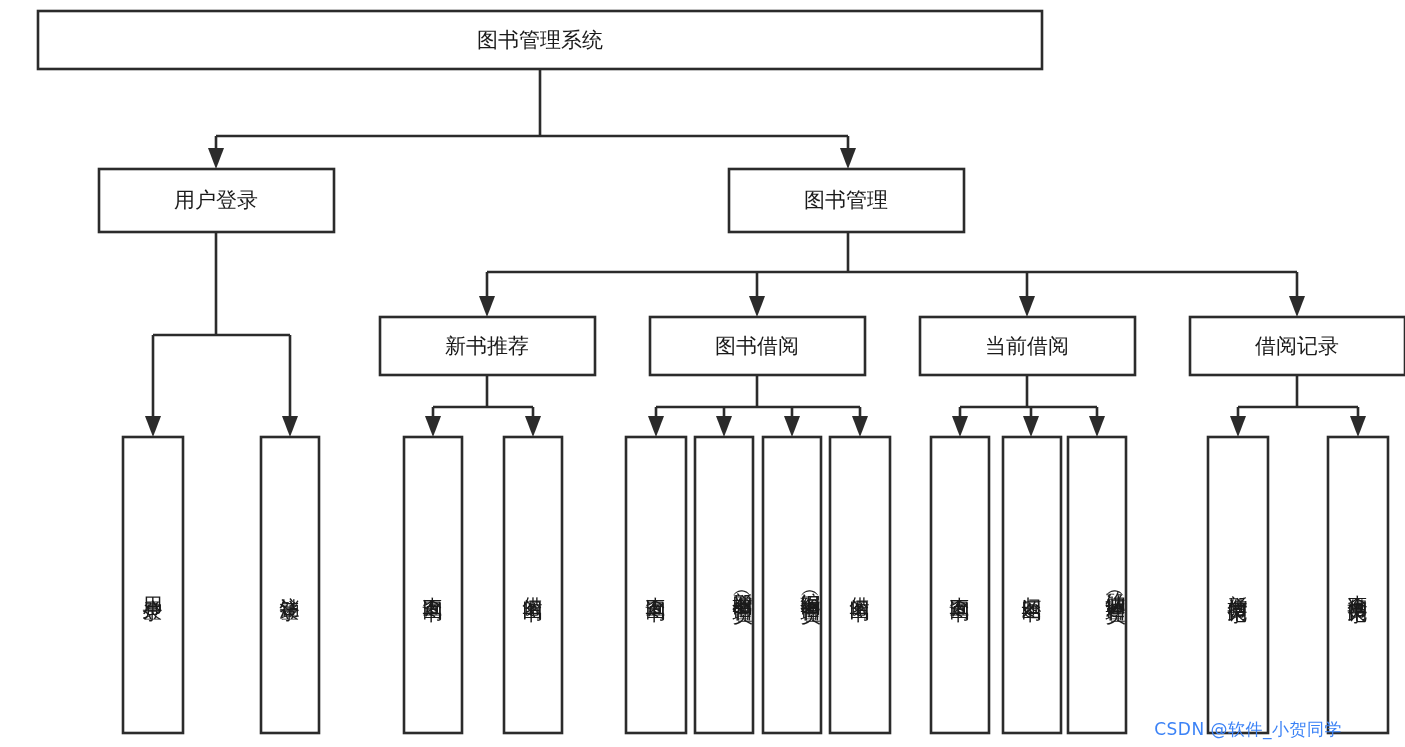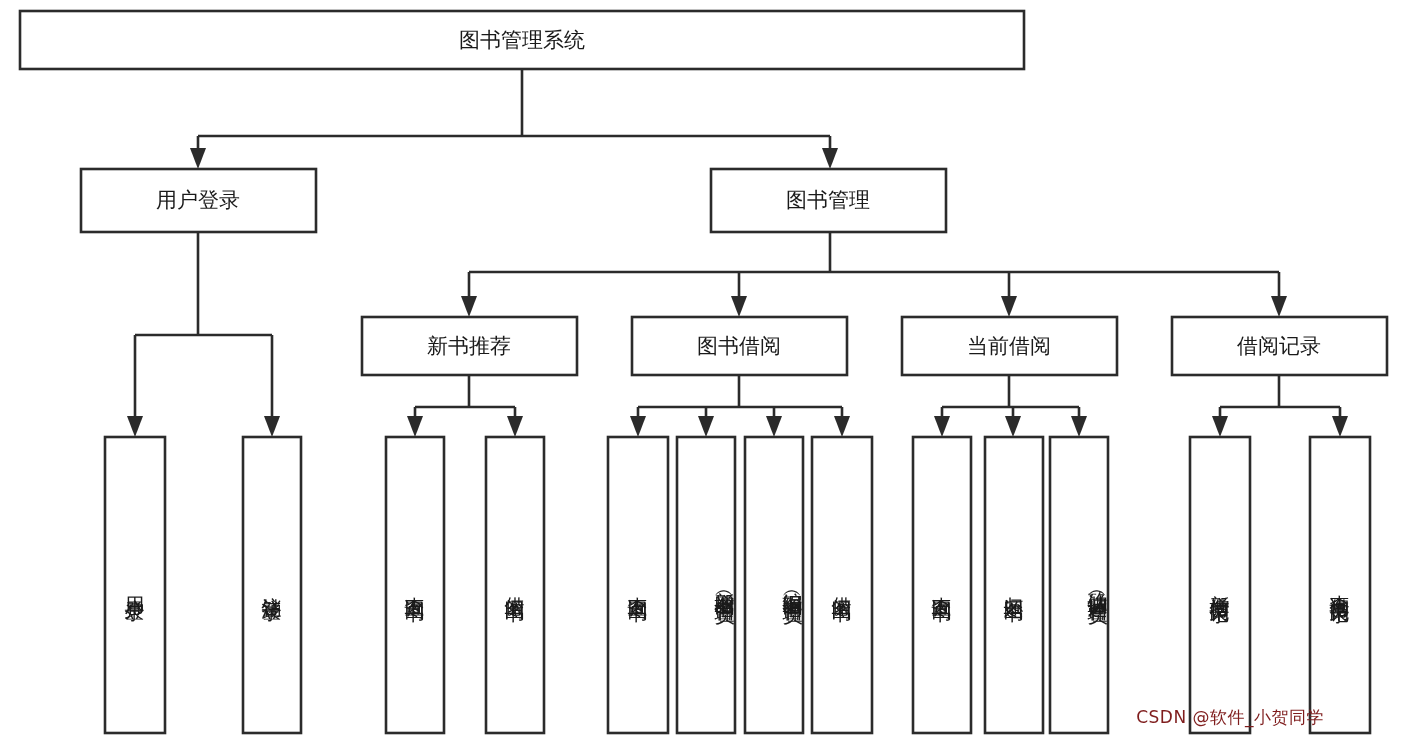--- a/index.html
+++ b/index.html
@@ -12,20 +12,21 @@
     height: 747px;
     font-family: "DejaVu Sans", "Liberation Sans", sans-serif;
     overflow: hidden;
     position: relative;
   }
   #diagram-root {
     position: relative;
     width: 1334px;
     height: 747px;
     background: #ffffff;
+    margin-left: 18px;
   }
   svg#diagram-svg {
     position: absolute;
     left: 0;
     top: 0;
     width: 1405px;
     height: 747px;
     display: block;
   }
   .node-box {
@@ -62,24 +63,24 @@
     writing-mode: vertical-rl;
     text-orientation: upright;
     letter-spacing: 2px;
     line-height: 1;
     white-space: nowrap;
     pointer-events: none;
   }
   .watermark {
     position: absolute;
     right: 10px;
-    bottom: 18px;
+    bottom: 6px;
     font-family: "DejaVu Sans", "Liberation Sans", sans-serif;
     font-size: 17px;
-    color: #7f1d1d;
+    color: #3b82f6;
     white-space: nowrap;
     letter-spacing: 0.5px;
   }
 </style>
 </head>
 <body>
 
 <div id="diagram-root">
 
   <svg id="diagram-svg" viewBox="0 0 1405 747">

